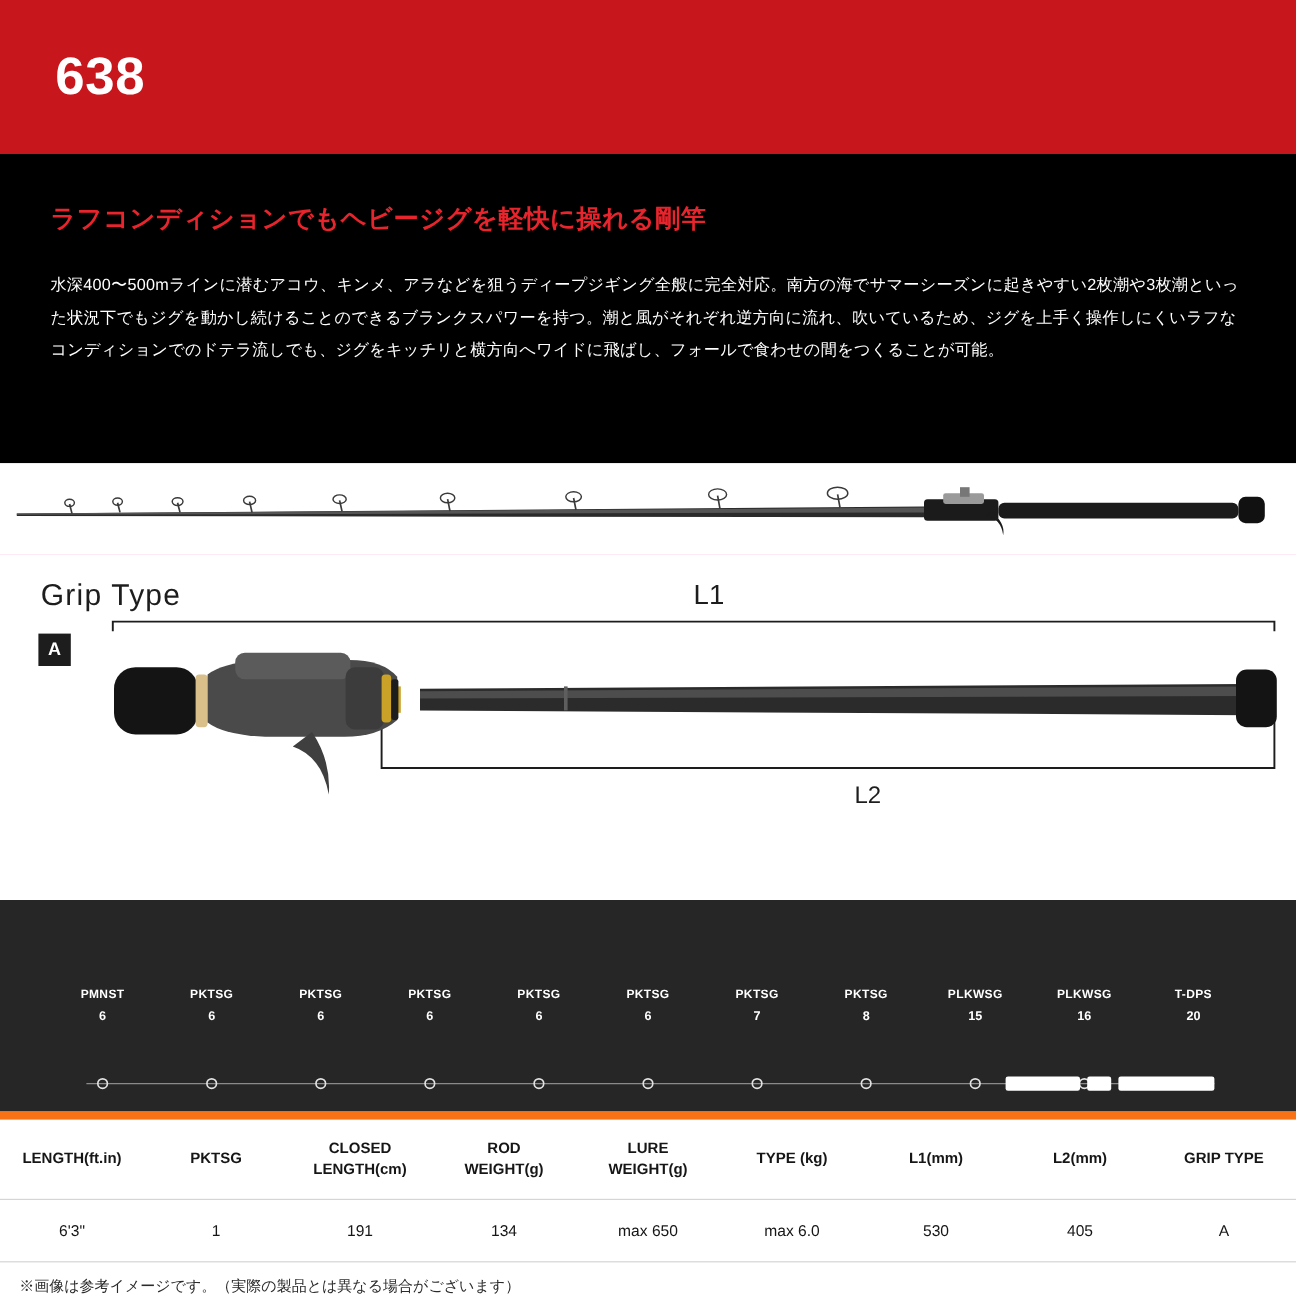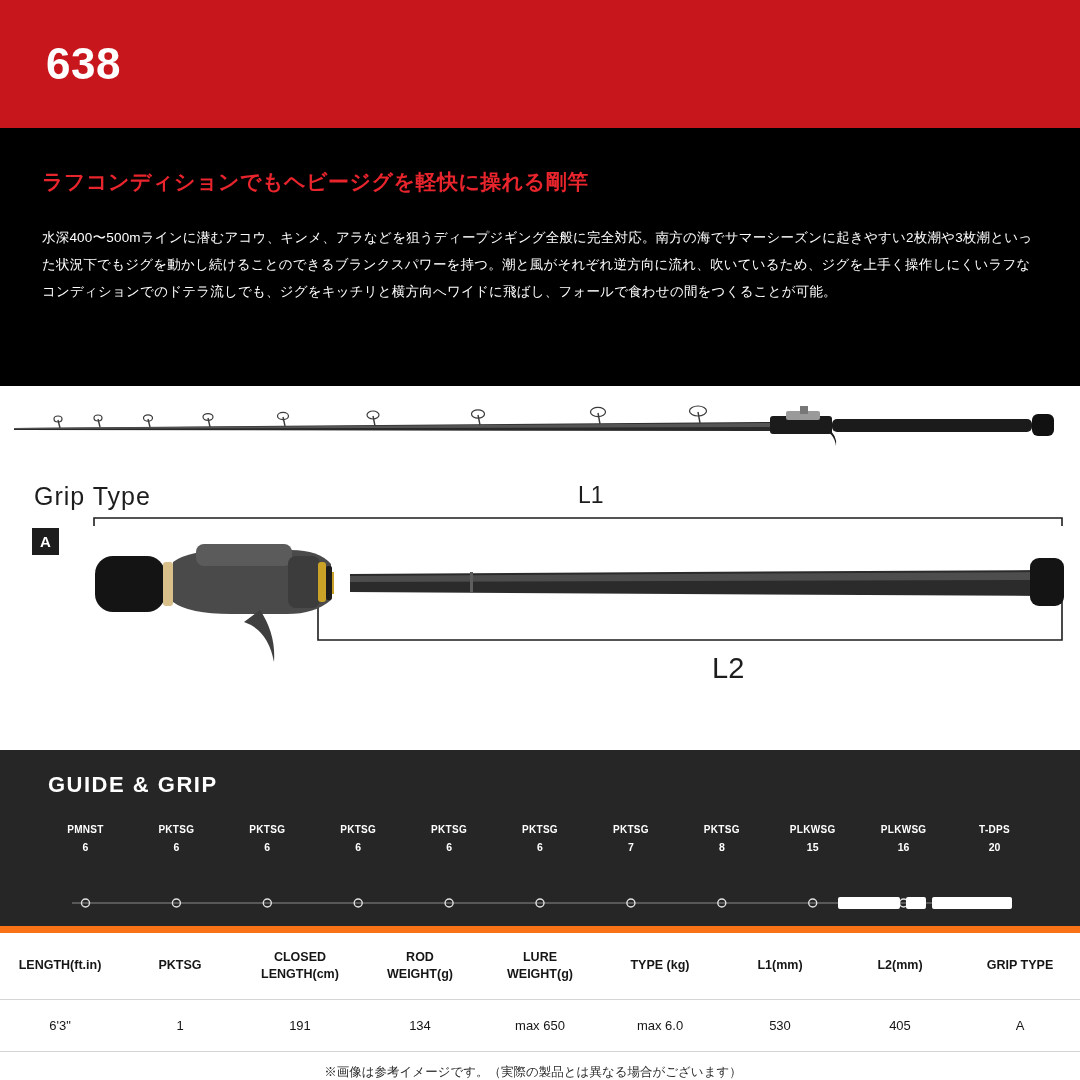--- a/index.html
+++ b/index.html
@@ -81,21 +81,21 @@
   }
   .l1-label {
     position: absolute;
     left: 578px; top: 20px;
     font-size: 23px;
     color: #1d1d1d;
   }
   .l2-label {
     position: absolute;
     left: 712px; top: 190px;
-    font-size: 29px;
+    font-size: 20px;
     color: #1d1d1d;
   }
   .grip-svg { position: absolute; left:0; top:0; }
 
   
   .guide {
     background: #262626;
     height: 176px;
     position: relative;
     padding: 22px 0 0 0;
@@ -146,24 +146,24 @@
     vertical-align: middle;
   }
   table.spec-table td {
     font-size: 13px;
     color: #161616;
     padding: 18px 2px;
     text-align: center;
     border-bottom: 1px solid #d5d5d5;
   }
   .note {
-    text-align: center;
+    text-align: left;
     font-size: 12.5px;
     color: #2b2b2b;
-    padding: 12px 14px 0 0;
+    padding: 12px 14px 0 16px;
   }
 </style>
 </head>
 <body>
 
 <div class="page">
 
   <div class="hero">
     <div class="hero-title">638</div>
   </div>
@@ -244,21 +244,20 @@
       <rect x="288" y="94" width="32" height="52" rx="8" fill="#3c3c3c"></rect>
       <rect x="318" y="100" width="8" height="40" rx="3" fill="#c9a227"></rect>
 
       <path d="M260 148 q16 24 14 52 q-6 -32 -30 -40 z" fill="#3f3f3f"></path>
 
       <rect x="326" y="104" width="6" height="34" rx="2" fill="#1d1d1d"></rect>
     </svg>
   </div>
 
   <div class="guide">
-    <div class="guide-title">GUIDE &amp; GRIP</div>
 
     <div class="guide-items" id="guide-items">
         <div class="guide-item" style="flex: 1 1 0px;">
           <div class="gname">PMNST</div>
           <div class="gsize">6</div>
         </div>
         <div class="guide-item" style="flex: 1 1 0px;">
           <div class="gname">PKTSG</div>
           <div class="gsize">6</div>
         </div>

